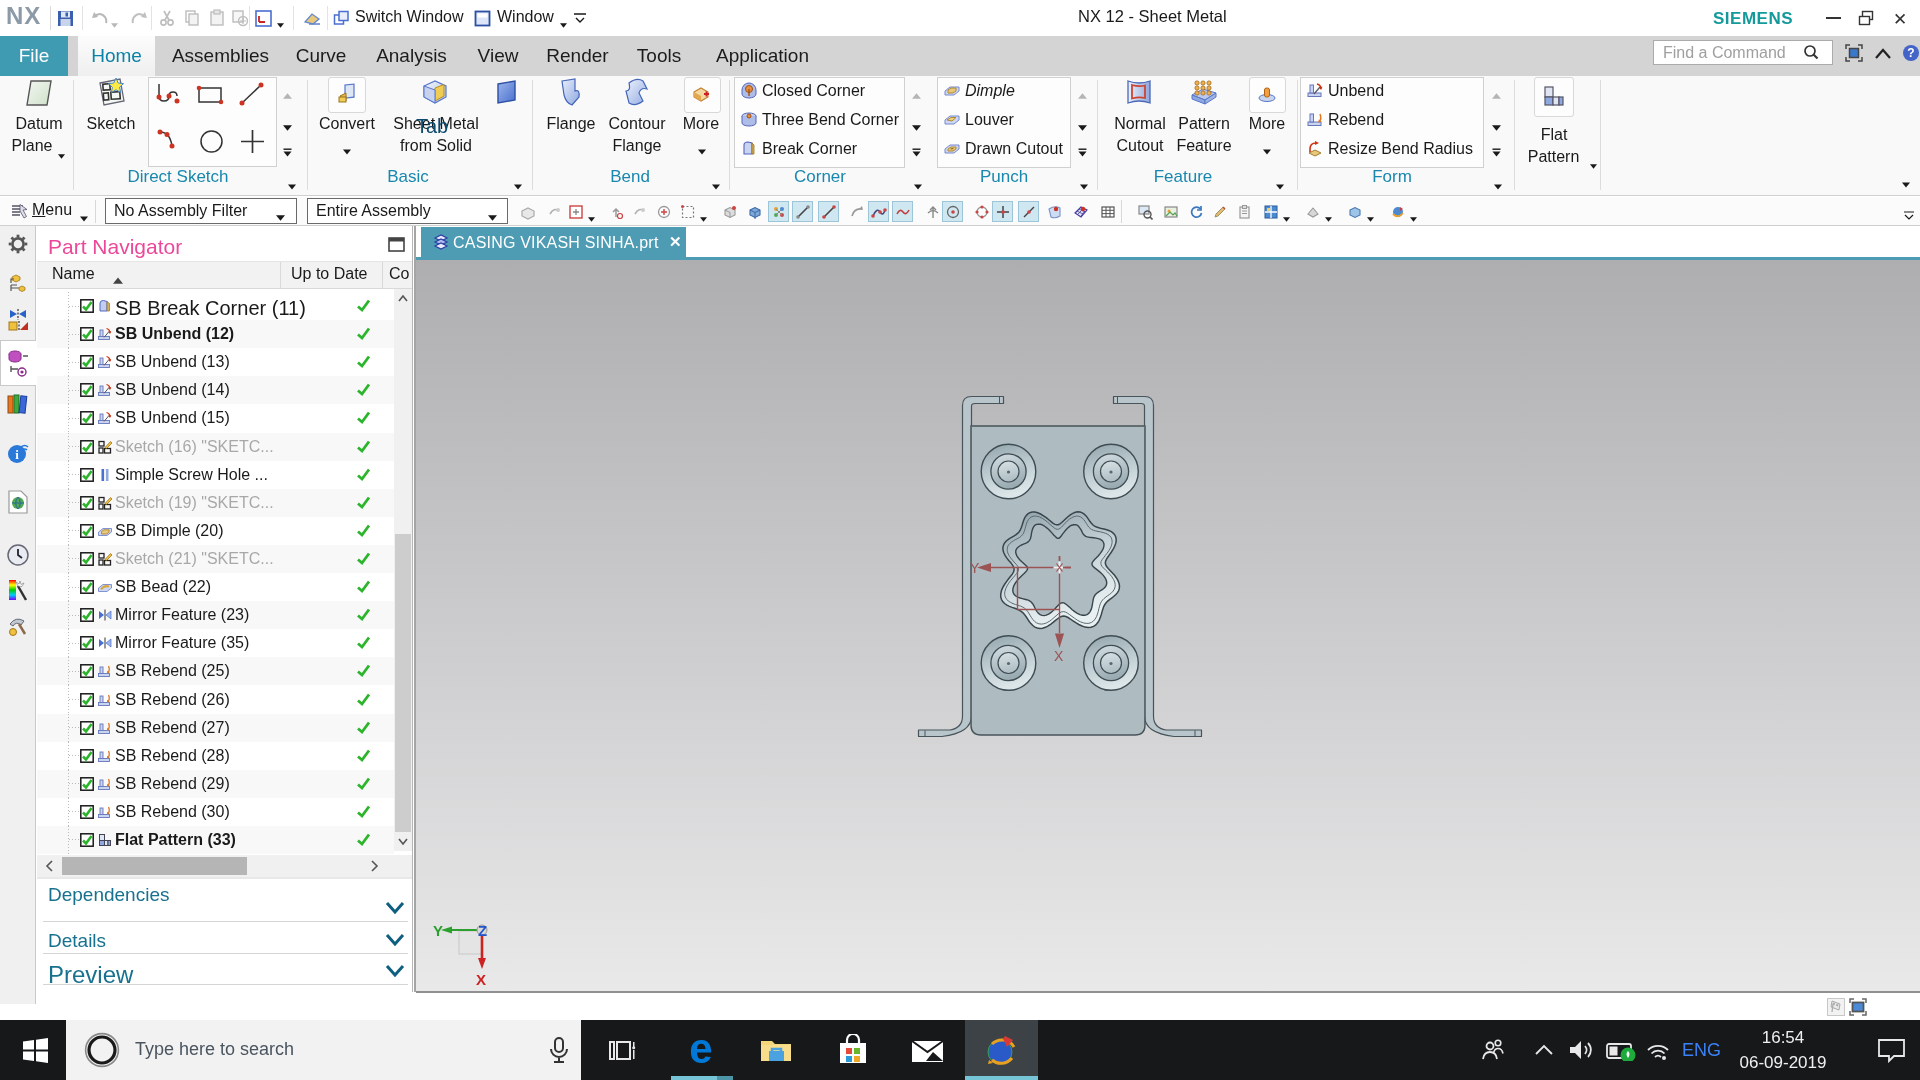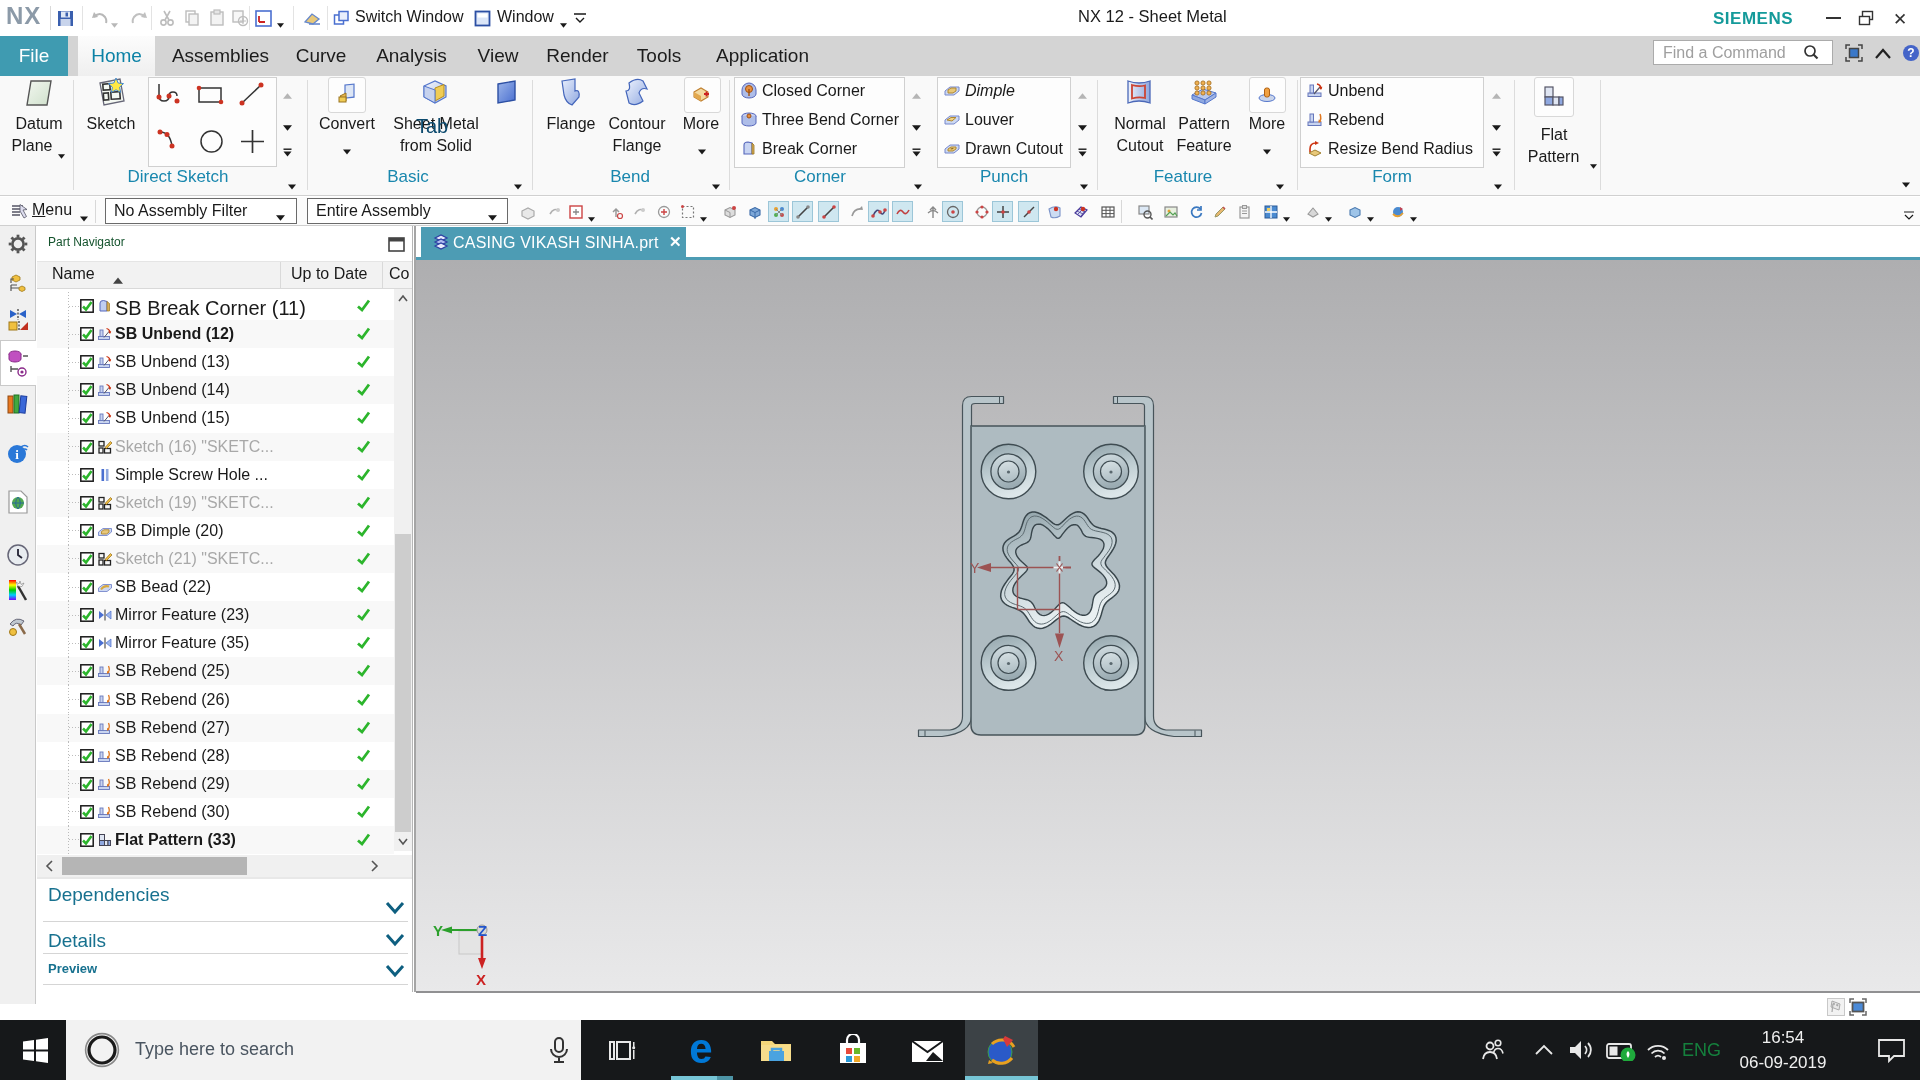--- a/index.html
+++ b/index.html
@@ -749,21 +749,21 @@
       </defs>
       <path d="M11,8 L19,22" stroke="#333" stroke-width="2.5"></path>
       <path d="M11,8 l-2,-4 3,2 1,-3 1,3.5 3,-1.5 -2,3.5 z" fill="#fff" stroke="#888" stroke-width="0.7"></path>
     </svg></div>
 <div class="abs" style="left:6px;top:614px;"><svg width="24" height="26" viewBox="0 0 24 26" style="">
       <path d="M4,10 q6,-8 14,-3 l-3,4 q-5,-4 -8,1 z" fill="#c0c8d0" stroke="#667"></path>
       <path d="M13,10 l6,10" stroke="#8a6a4a" stroke-width="2.5"></path>
       <circle cx="7" cy="18" r="3.5" fill="#f0c040" stroke="#a07818"></circle>
     </svg></div>
 <div class="abs" style="left:37px;top:226px;width:376px;height:766px;background:#fff;border-right:1px solid #b5b5b5;"></div>
-<div class="abs" style="left:48px;top:235px;font-size:12px;color:#14532d;">Part Navigator</div>
+<div class="abs" style="left:48px;top:235px;font-size:21px;color:#ec4899;">Part Navigator</div>
 <div class="abs" style="left:388px;top:237px;"><svg width="17" height="16" viewBox="0 0 17 16" style="">
       <rect x="1" y="1" width="15" height="13" fill="#fff" stroke="#444" stroke-width="1.6"></rect>
       <rect x="1" y="1" width="15" height="3.5" fill="#444"></rect>
     </svg></div>
 <div class="abs" style="left:37px;top:261px;width:375px;height:28px;background:#f2f2f2;border-bottom:1px solid #d9d9d9;border-top:1px solid #e5e5e5;"></div>
 <div class="abs" style="left:52px;top:265px;font-size:16px;color:#1a1a1a;">Name</div>
 <div class="abs" style="left:113px;top:270px;"><svg width="10" height="7" viewBox="0 0 8 5">
       <path d="M0,5h8l-4,-5z" fill="#444"></path>
     </svg></div>
 <div class="abs" style="left:280px;top:262px;width:1px;height:26px;background:#d9d9d9;"></div>
@@ -1114,21 +1114,21 @@
 <div class="abs" style="left:48px;top:884px;font-size:19px;color:#17718f;">Dependencies</div>
 <div class="abs" style="left:385px;top:900px;"><svg width="20" height="18" viewBox="0 0 20 18" style="">
       <path d="M2,3 l8,9 8,-9" fill="none" stroke="#0e5f80" stroke-width="3"></path>
     </svg></div>
 <div class="abs" style="left:43px;top:921px;width:365px;height:1px;background:#d5d5d5;"></div>
 <div class="abs" style="left:48px;top:930px;font-size:19px;color:#17718f;">Details</div>
 <div class="abs" style="left:385px;top:932px;"><svg width="20" height="18" viewBox="0 0 20 18" style="">
       <path d="M2,3 l8,9 8,-9" fill="none" stroke="#0e5f80" stroke-width="3"></path>
     </svg></div>
 <div class="abs" style="left:43px;top:953px;width:365px;height:1px;background:#d5d5d5;"></div>
-<div class="abs" style="left:48px;top:961px;font-size:13px;color:#17718f;font-weight:bold;">Preview</div>
+<div class="abs" style="left:48px;top:961px;font-size:24px;color:#17718f;">Preview</div>
 <div class="abs" style="left:385px;top:963px;"><svg width="20" height="18" viewBox="0 0 20 18" style="">
       <path d="M2,3 l8,9 8,-9" fill="none" stroke="#0e5f80" stroke-width="3"></path>
     </svg></div>
 <div class="abs" style="left:43px;top:984px;width:365px;height:1px;background:#d5d5d5;"></div>
 <div class="abs" style="left:414px;top:226px;width:1506px;height:31px;background:#fff;"></div>
 <div class="abs" style="left:414px;top:226px;width:2px;height:766px;background:#a5a5a5;"></div>
 <div class="abs" style="left:421px;top:227px;width:265px;height:30px;background:#4d9cb4;"></div>
 <div class="abs" style="left:432px;top:233px;"><svg width="18" height="19" viewBox="0 0 18 19" style="">
       <path d="M3,5 l6,-3 6,3 -6,3 z" fill="#e8ecfc" stroke="#2c3fa3" stroke-width="1.2"></path>
       <path d="M3,9 l6,-3 6,3 -6,3 z" fill="#aebcf0" stroke="#2c3fa3" stroke-width="1.2"></path>
@@ -1316,17 +1316,17 @@
 <div class="abs" style="left:1606px;top:1041px;"><svg width="30" height="20" viewBox="0 0 30 20" style="">
       <rect x="1" y="3" width="24" height="14" rx="2" fill="none" stroke="#e8e8e8" stroke-width="1.8"></rect>
       <rect x="3.5" y="5.5" width="8" height="9" fill="#e8e8e8"></rect>
       <circle cx="22" cy="14" r="7.5" fill="#1faa3c"></circle>
       <path d="M22,10 q-3,2.5 0,7 q3,-4.5 0,-7" fill="#fff"></path>
     </svg></div>
 <div class="abs" style="left:1645px;top:1038px;"><svg width="26" height="24" viewBox="0 0 26 24" style="">
       <path d="M3,12 a14,14 0 0 1 20,0 M6.5,15.5 a9,9 0 0 1 13,0 M10,19 a4.5,4.5 0 0 1 6,0" fill="none" stroke="#e8e8e8" stroke-width="1.8"></path>
       <circle cx="19" cy="20" r="2" fill="#e8e8e8"></circle>
     </svg></div>
-<div class="abs" style="left:1682px;top:1040px;font-size:18px;color:#15803d;">ENG</div>
+<div class="abs" style="left:1682px;top:1040px;font-size:18px;color:#3b82f6;">ENG</div>
 <div class="abs" style="left:1737px;top:1028px;width:92px;text-align:center;font-size:17px;color:#f0f0f0;">16:54</div>
 <div class="abs" style="left:1737px;top:1053px;width:92px;text-align:center;font-size:17px;color:#f0f0f0;">06-09-2019</div>
 <div class="abs" style="left:1877px;top:1038px;"><svg width="29" height="25" viewBox="0 0 29 25" style="">
       <path d="M2,2 h25 v16 h-10 l-5,5 v-5 h-10 z" fill="none" stroke="#e8e8e8" stroke-width="1.8"></path>
     </svg></div>
 </body></html>

